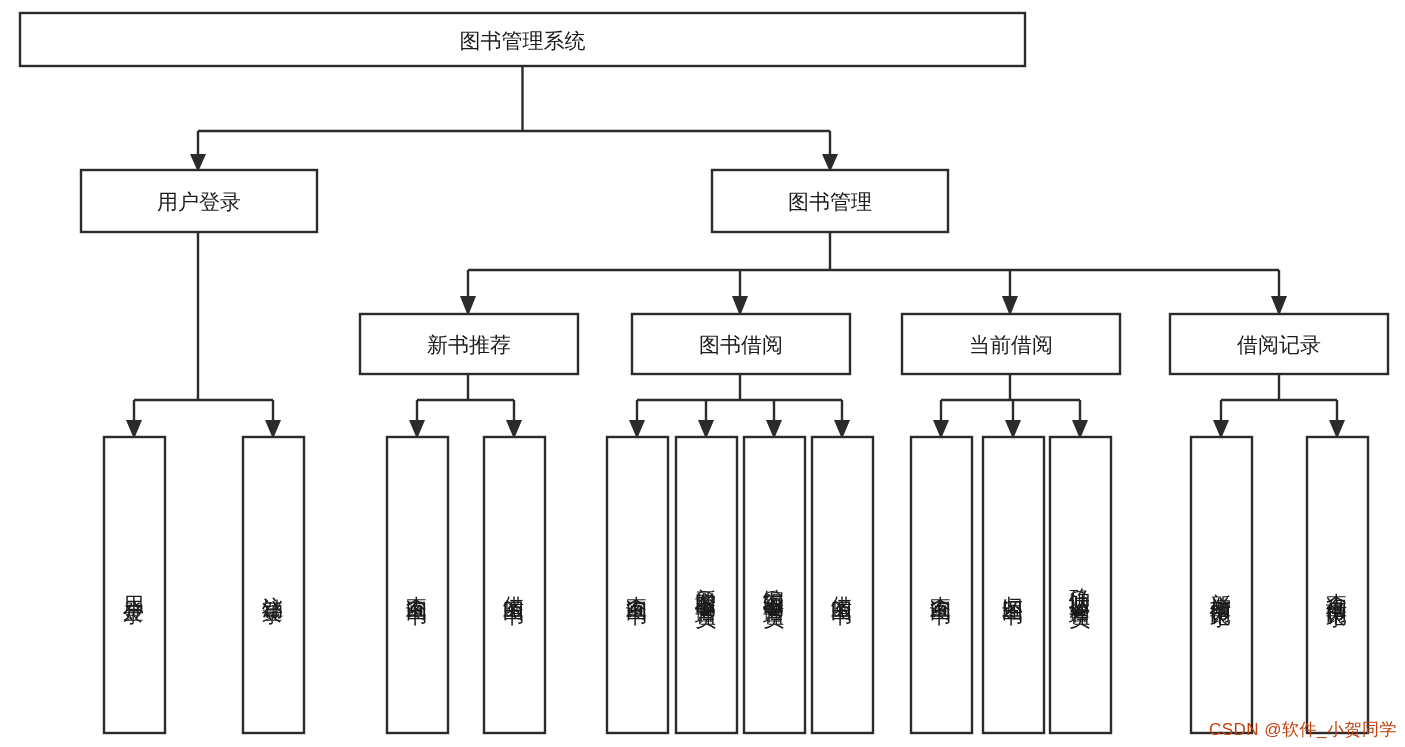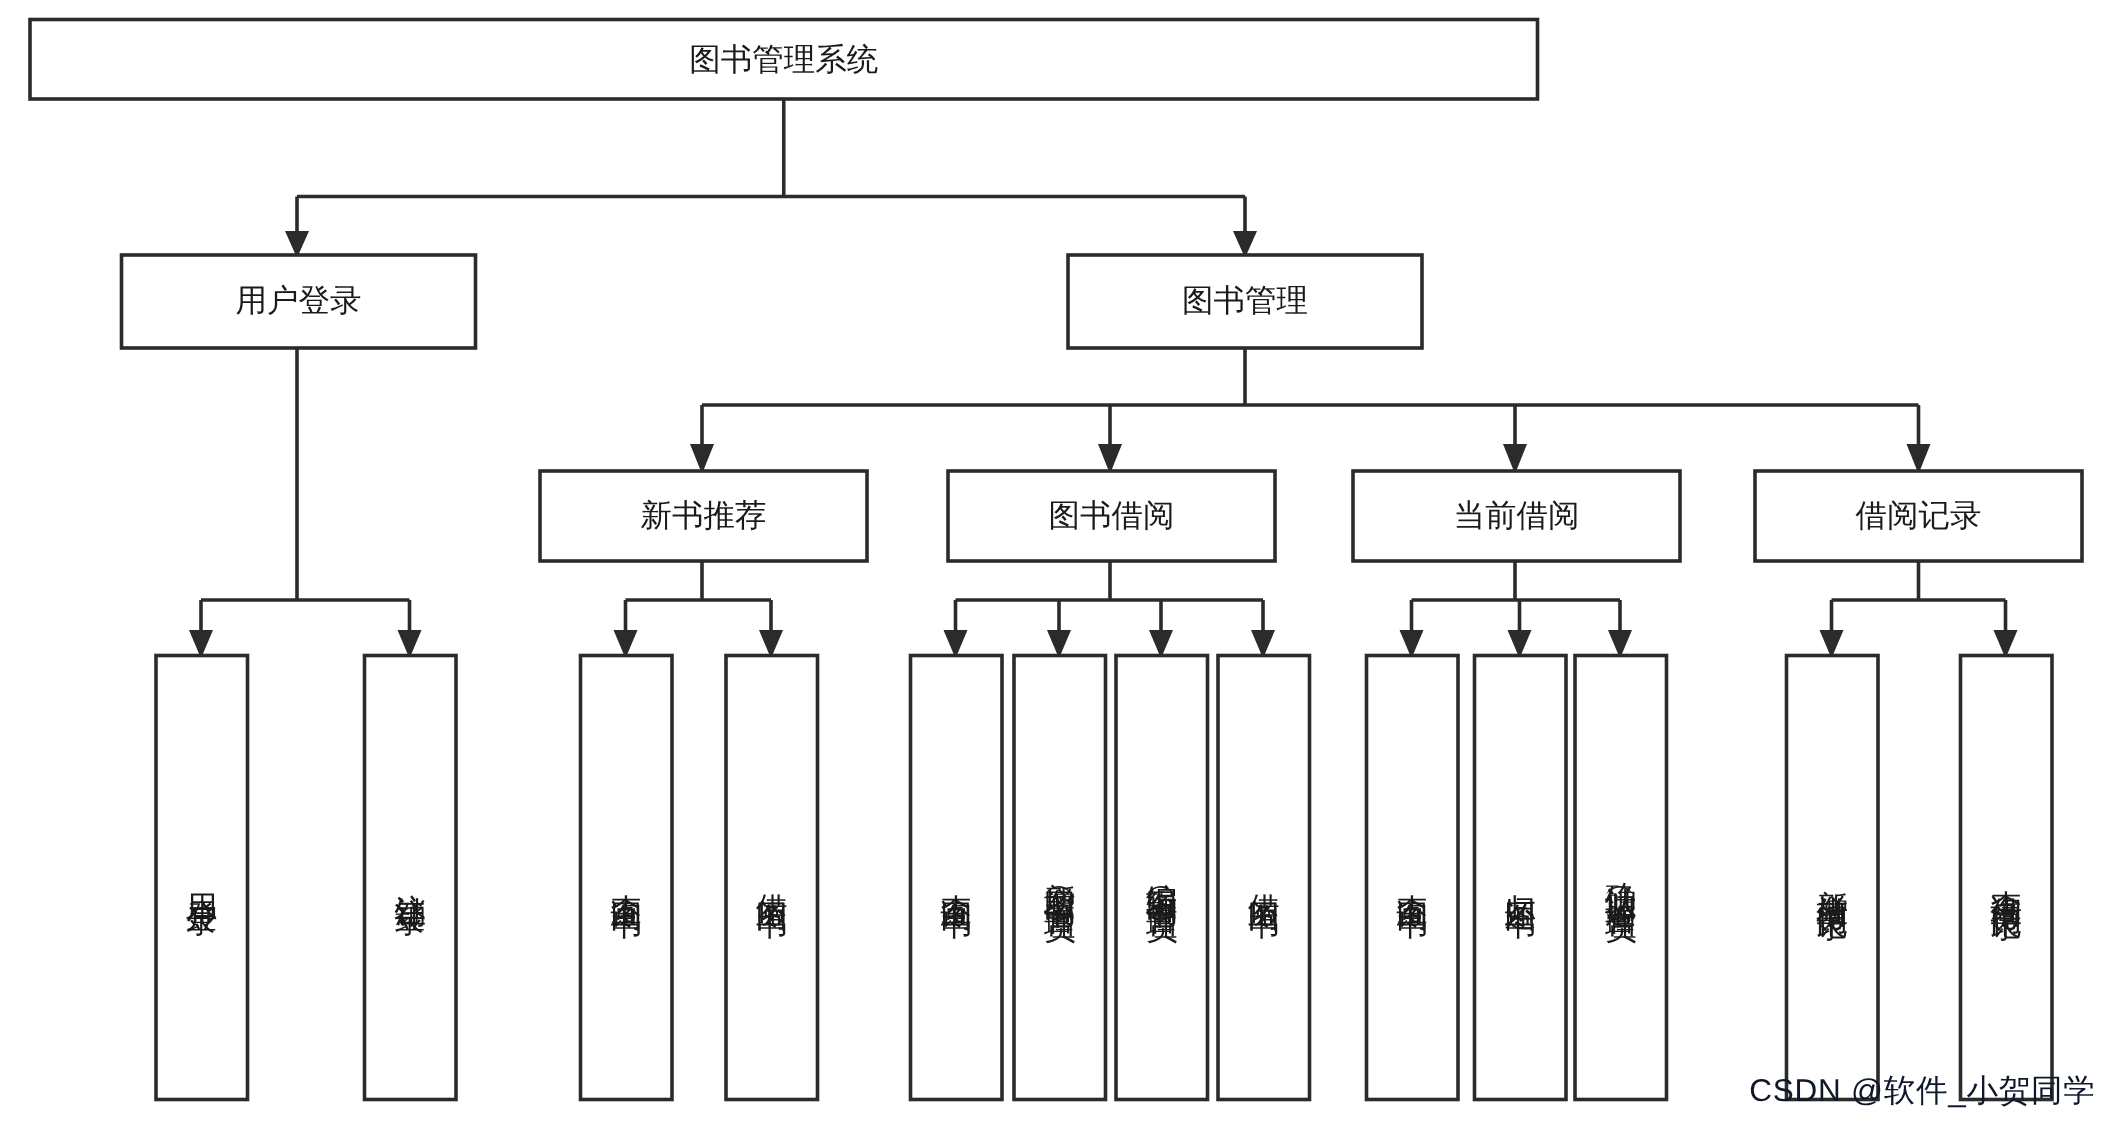--- a/index.html
+++ b/index.html
@@ -59,22 +59,22 @@
     dominant-baseline: central;
     writing-mode: vertical-rl;
     text-orientation: upright;
     letter-spacing: 3px;
   }
   .watermark {
     position: absolute;
     right: 8px;
     bottom: 6px;
     font-family: "Liberation Sans", "DejaVu Sans", sans-serif;
-    font-size: 21px;
-    color: #0f172a;
+    font-size: 17px;
+    color: #c2410c;
     letter-spacing: 0.5px;
     user-select: none;
     pointer-events: none;
     white-space: pre;
     text-align: right;
   }
 </style>
 </head>
 <body>
 

